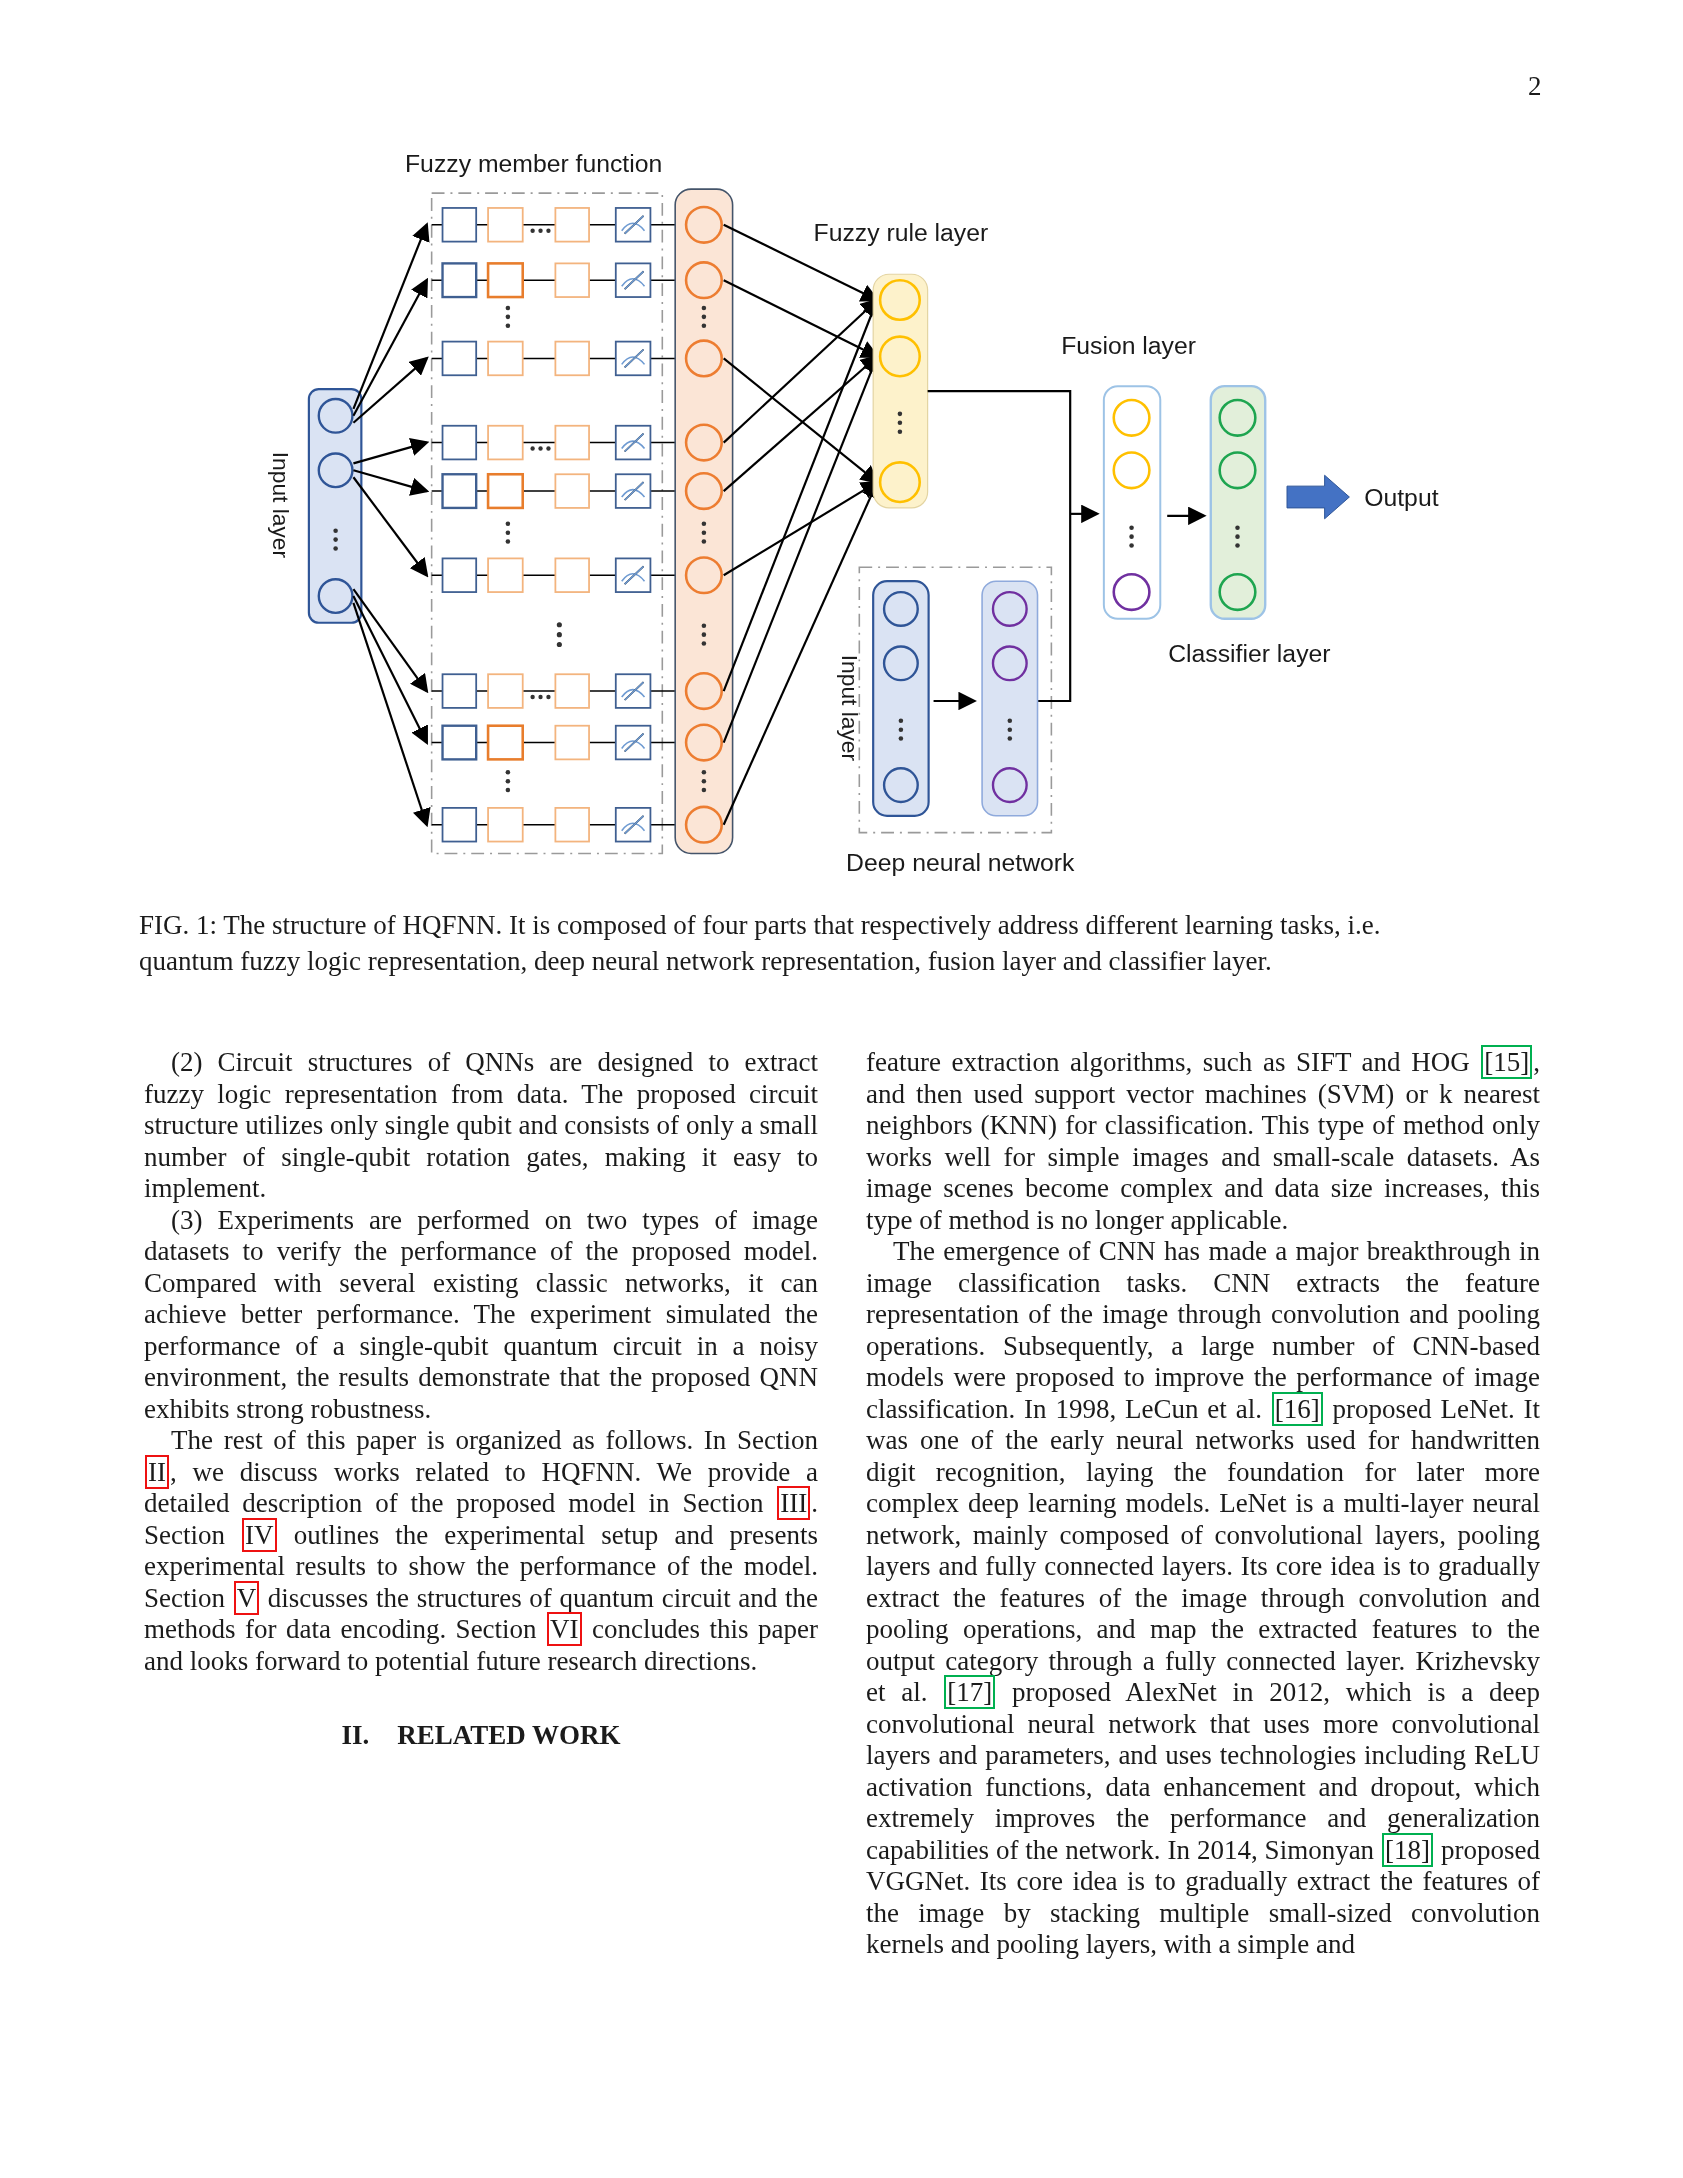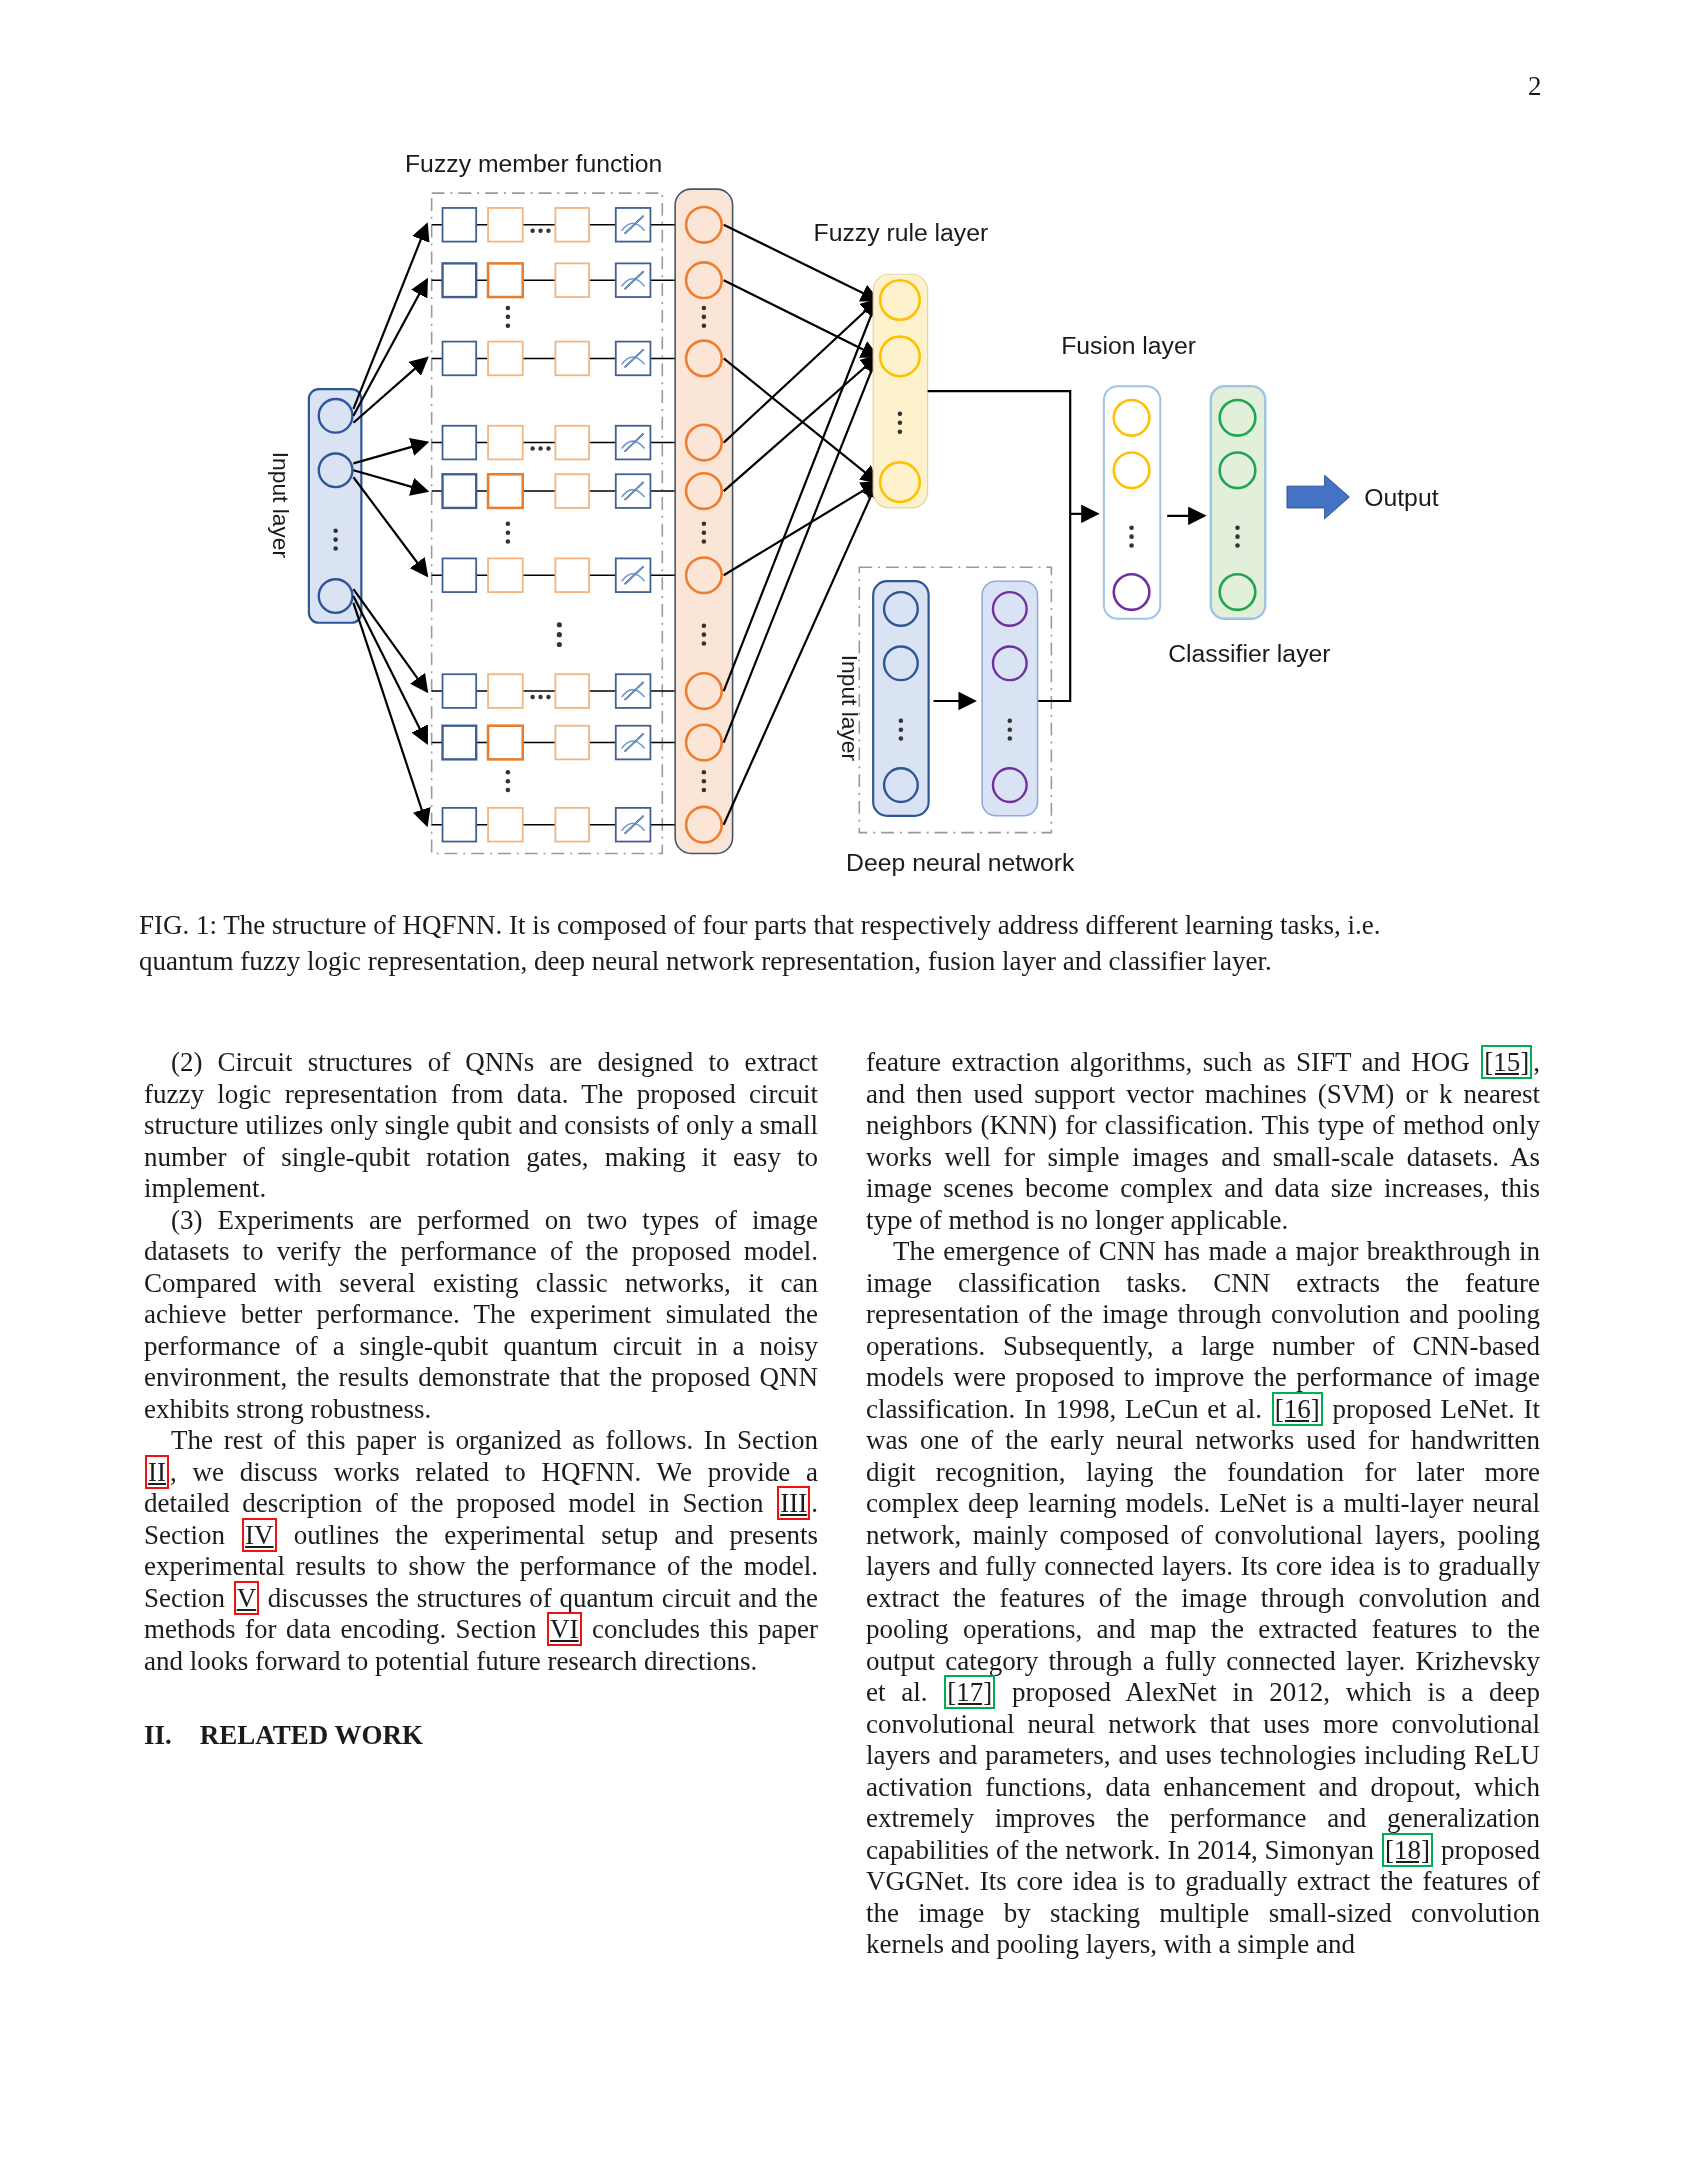--- a/index.html
+++ b/index.html
@@ -9,22 +9,22 @@
   #fig{position:absolute;left:0;top:0;}
   .figlabel{font-family:"Liberation Sans","DejaVu Sans",sans-serif;font-size:25px;fill:#1a1a1a;}
   .figlabel-v{font-family:"Liberation Sans","DejaVu Sans",sans-serif;font-size:23px;fill:#1a1a1a;}
   .caption{position:absolute;left:139px;top:907px;width:1406px;
            font-size:27px;line-height:36px;}
   .col{position:absolute;top:1047px;width:674px;}
   #col-left{left:144px;}
   #col-right{left:866px;}
   .para{margin:0;font-size:27px;line-height:31.5px;text-align:justify;}
   .para.indent{text-indent:27px;}
-  .ref{border:2px solid #f00;padding:0 1px;margin:0 1px;text-decoration:underline;}
-  .heading{margin:42px 0 0 0;font-weight:bold;font-size:27px;line-height:32px;}
+  .ref{border:2px solid #f00;padding:0 1px;margin:0 1px;}
+  .heading{margin:42px 0 0 0;text-align:center;font-weight:bold;font-size:27px;line-height:32px;}
   .subheading{margin:38px 0 44px 0;text-align:center;font-weight:bold;font-size:27px;line-height:32px;}
   .h-label{margin-right:28px;}
 </style>
 </head>
 <body>
 
 <div class="page">
 
   <div class="pagenum">2</div>
 

